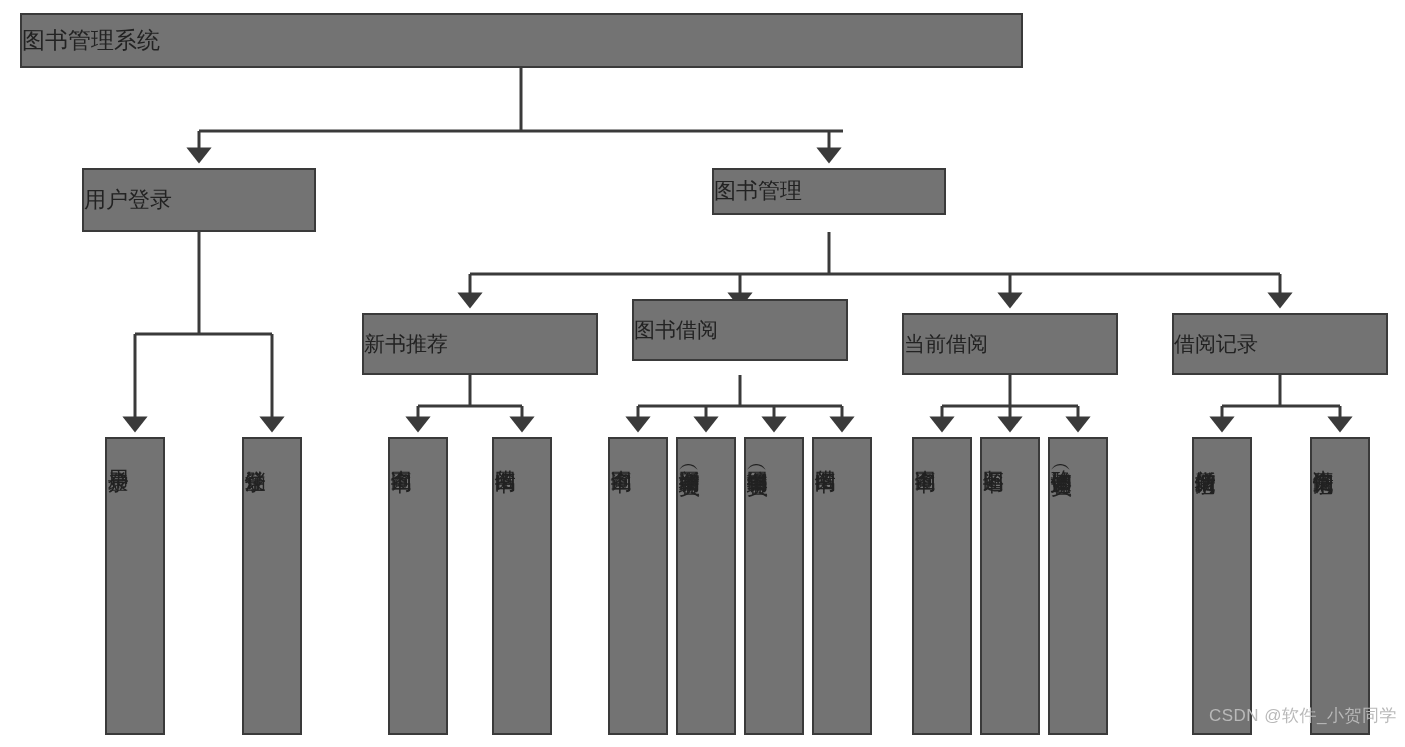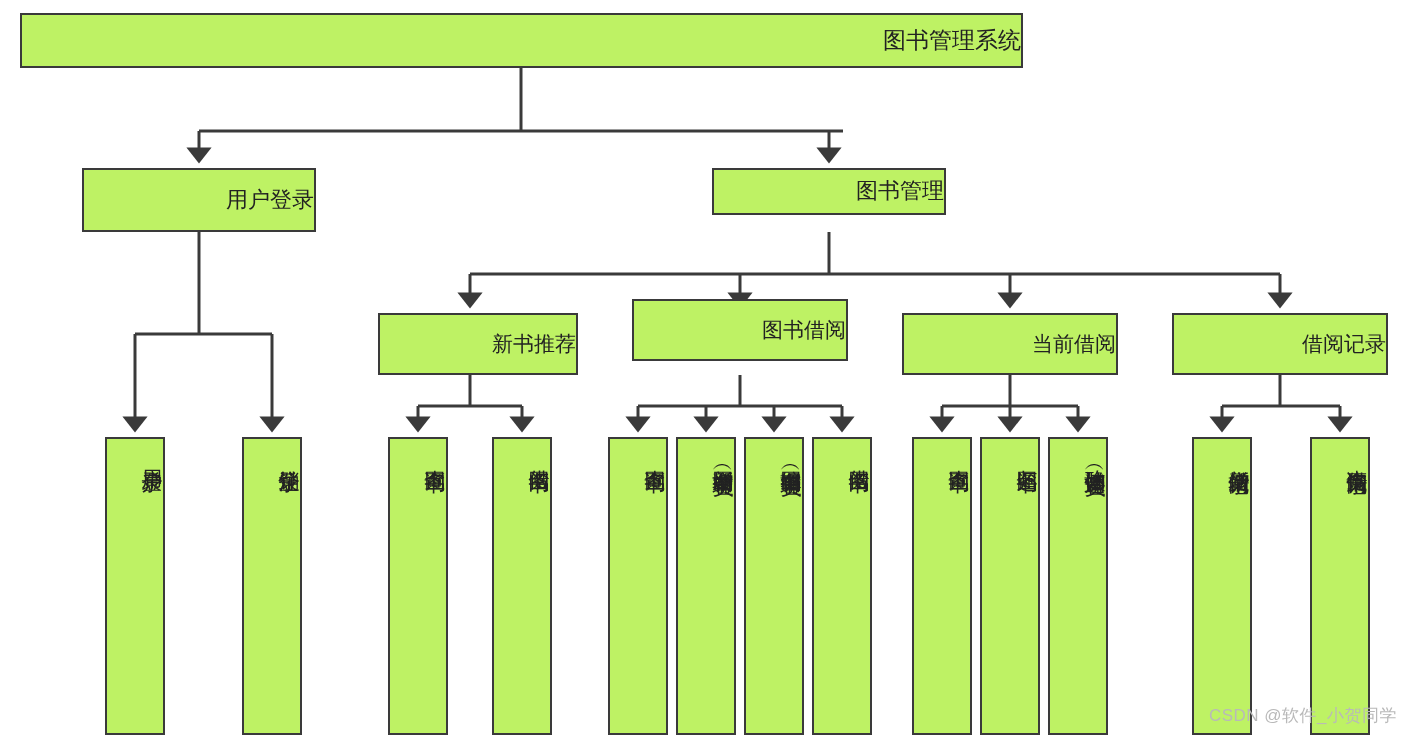--- a/index.html
+++ b/index.html
@@ -22,24 +22,24 @@
     left: 0;
     top: 0;
     width: 1405px;
     height: 747px;
     pointer-events: none;
   }
   .node {
     position: absolute;
     box-sizing: border-box;
     border: 2.5px solid #3a3a3a;
-    background: #bef264;
+    background: #737373;
     display: flex;
     align-items: center;
-    justify-content: flex-end;
+    justify-content: flex-start;
     color: #222222;
     line-height: 1.12;
     text-align: center;
   }
   .node.root {
     font-size: 23px;
   }
   .node.lvl2 {
     font-size: 22px;
   }
@@ -127,21 +127,21 @@
     <span>图书管理系统</span>
   </div>
 
   <div class="node lvl2" style="left:82px; top:168px; width:234px; height:64px;">
     <span>用户登录</span>
   </div>
   <div class="node lvl2" style="left:712px; top:168px; width:234px; height:47px;">
     <span>图书管理</span>
   </div>
 
-  <div class="node lvl3" style="left:378px; top:313px; width:200px; height:62px;">
+  <div class="node lvl3" style="left:362px; top:313px; width:236px; height:62px;">
     <span>新书推荐</span>
   </div>
   <div class="node lvl3" style="left:632px; top:299px; width:216px; height:62px;">
     <span>图书借阅</span>
   </div>
   <div class="node lvl3" style="left:902px; top:313px; width:216px; height:62px;">
     <span>当前借阅</span>
   </div>
   <div class="node lvl3" style="left:1172px; top:313px; width:216px; height:62px;">
     <span>借阅记录</span>

